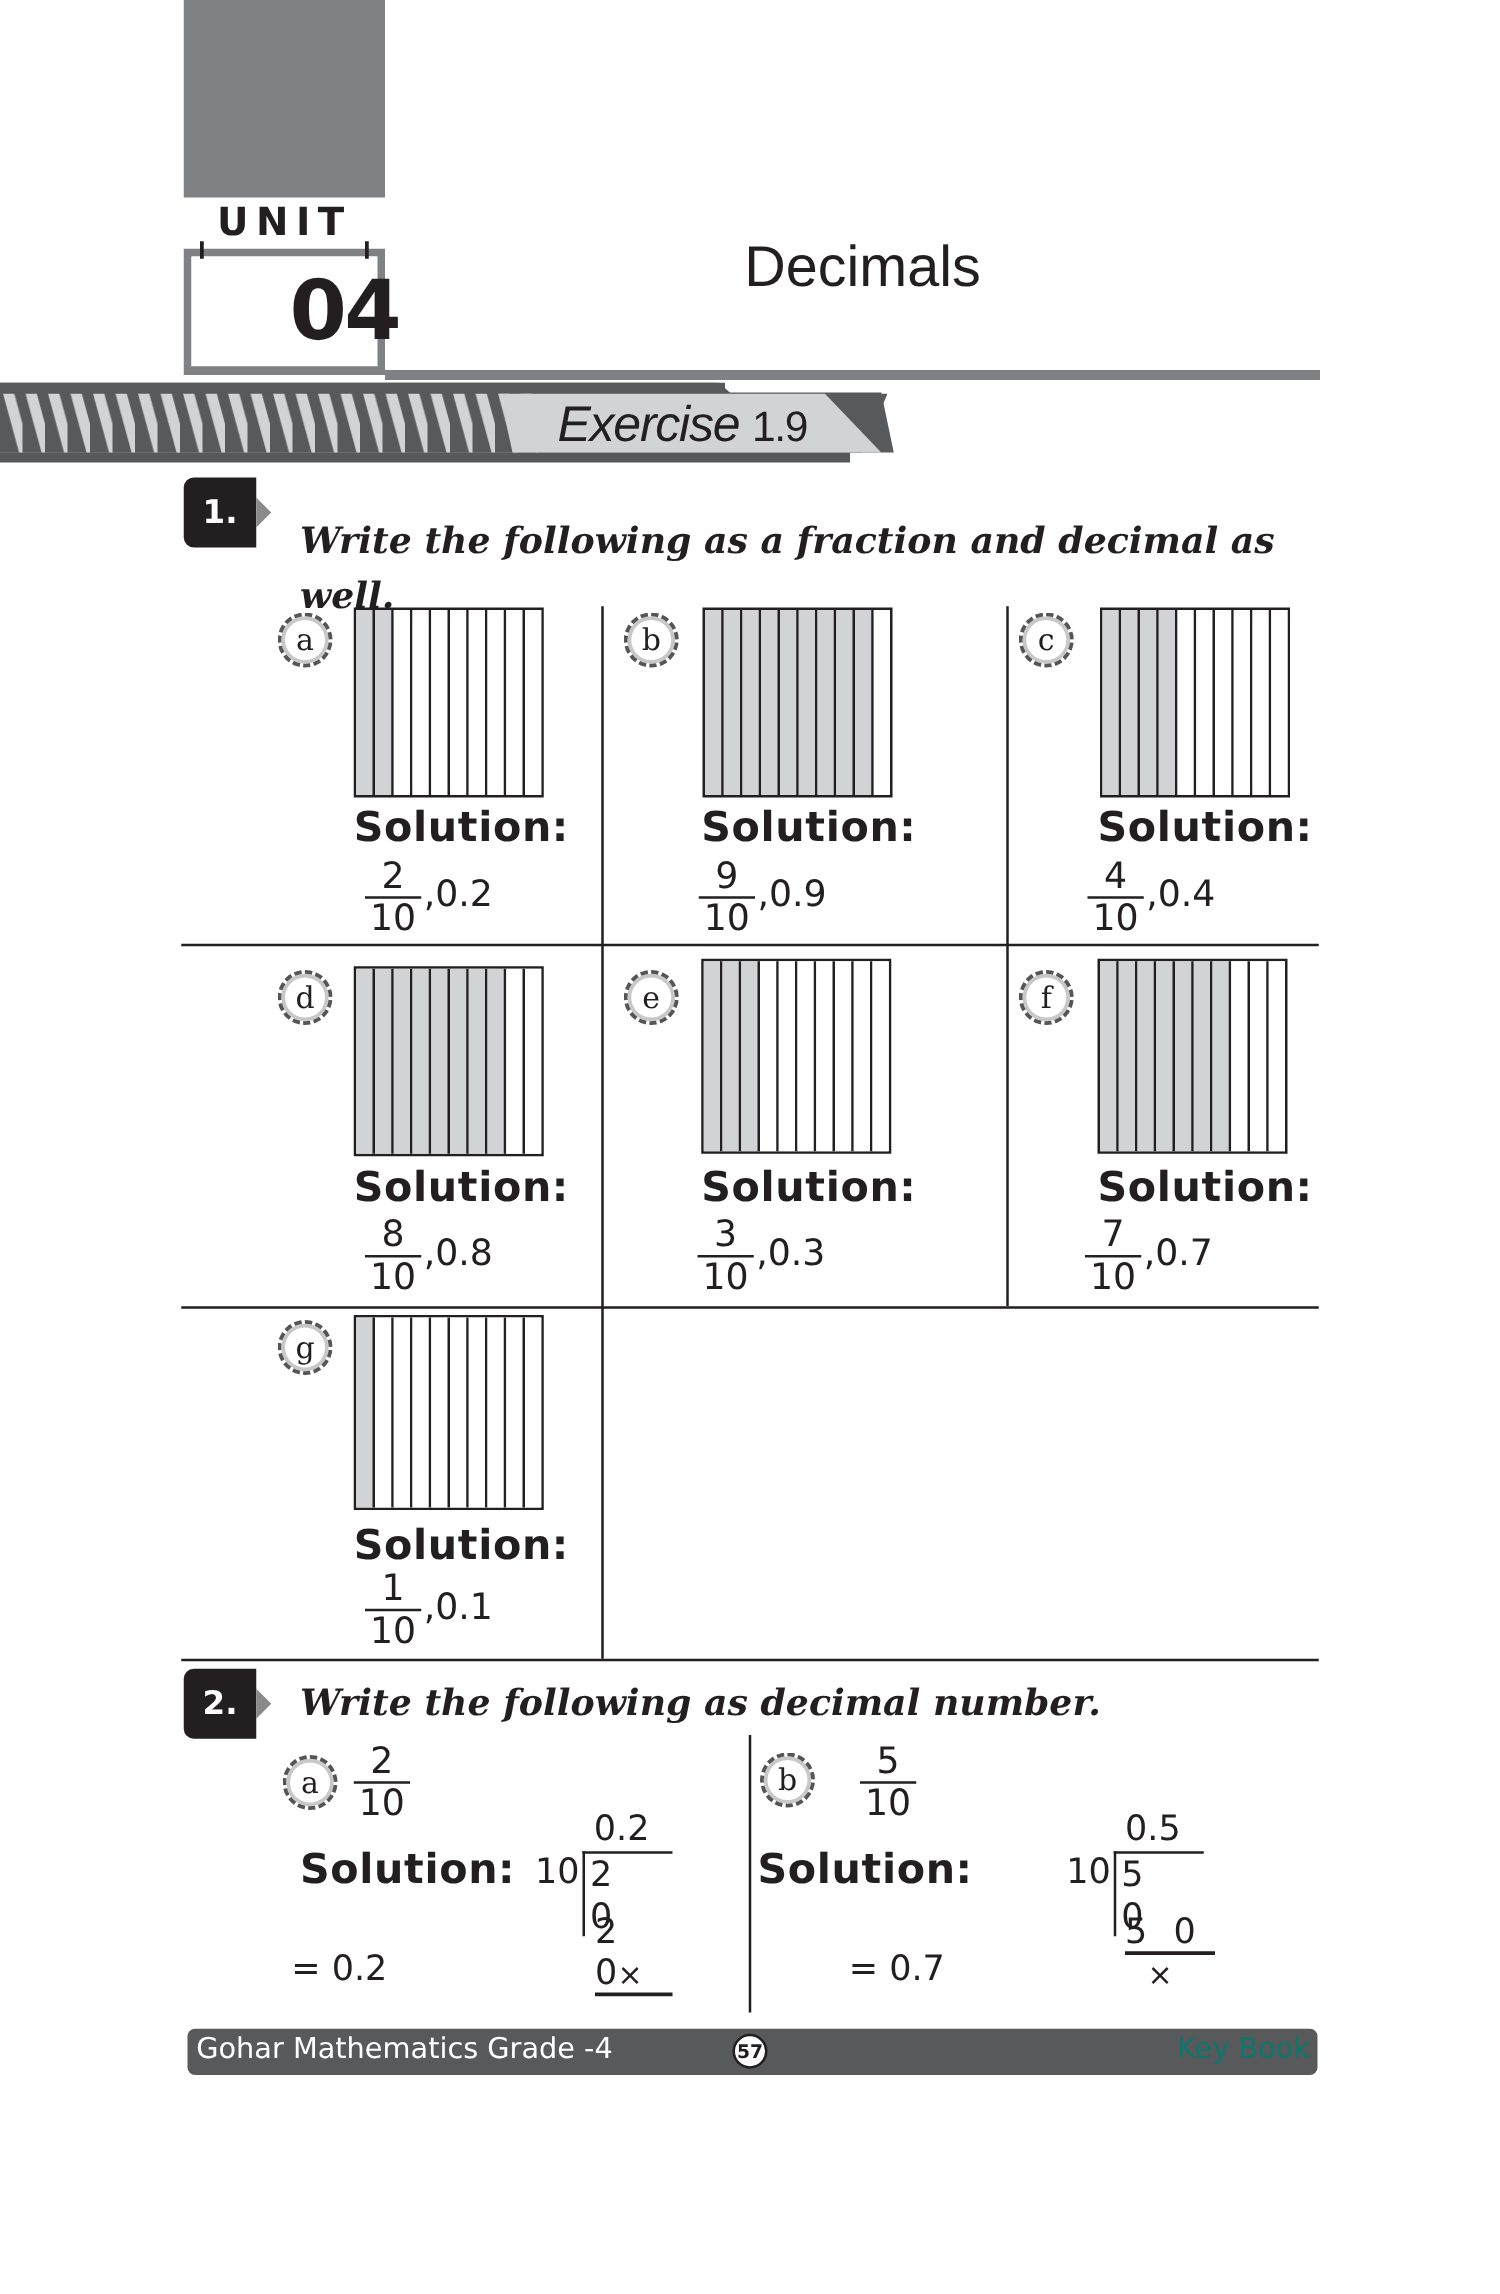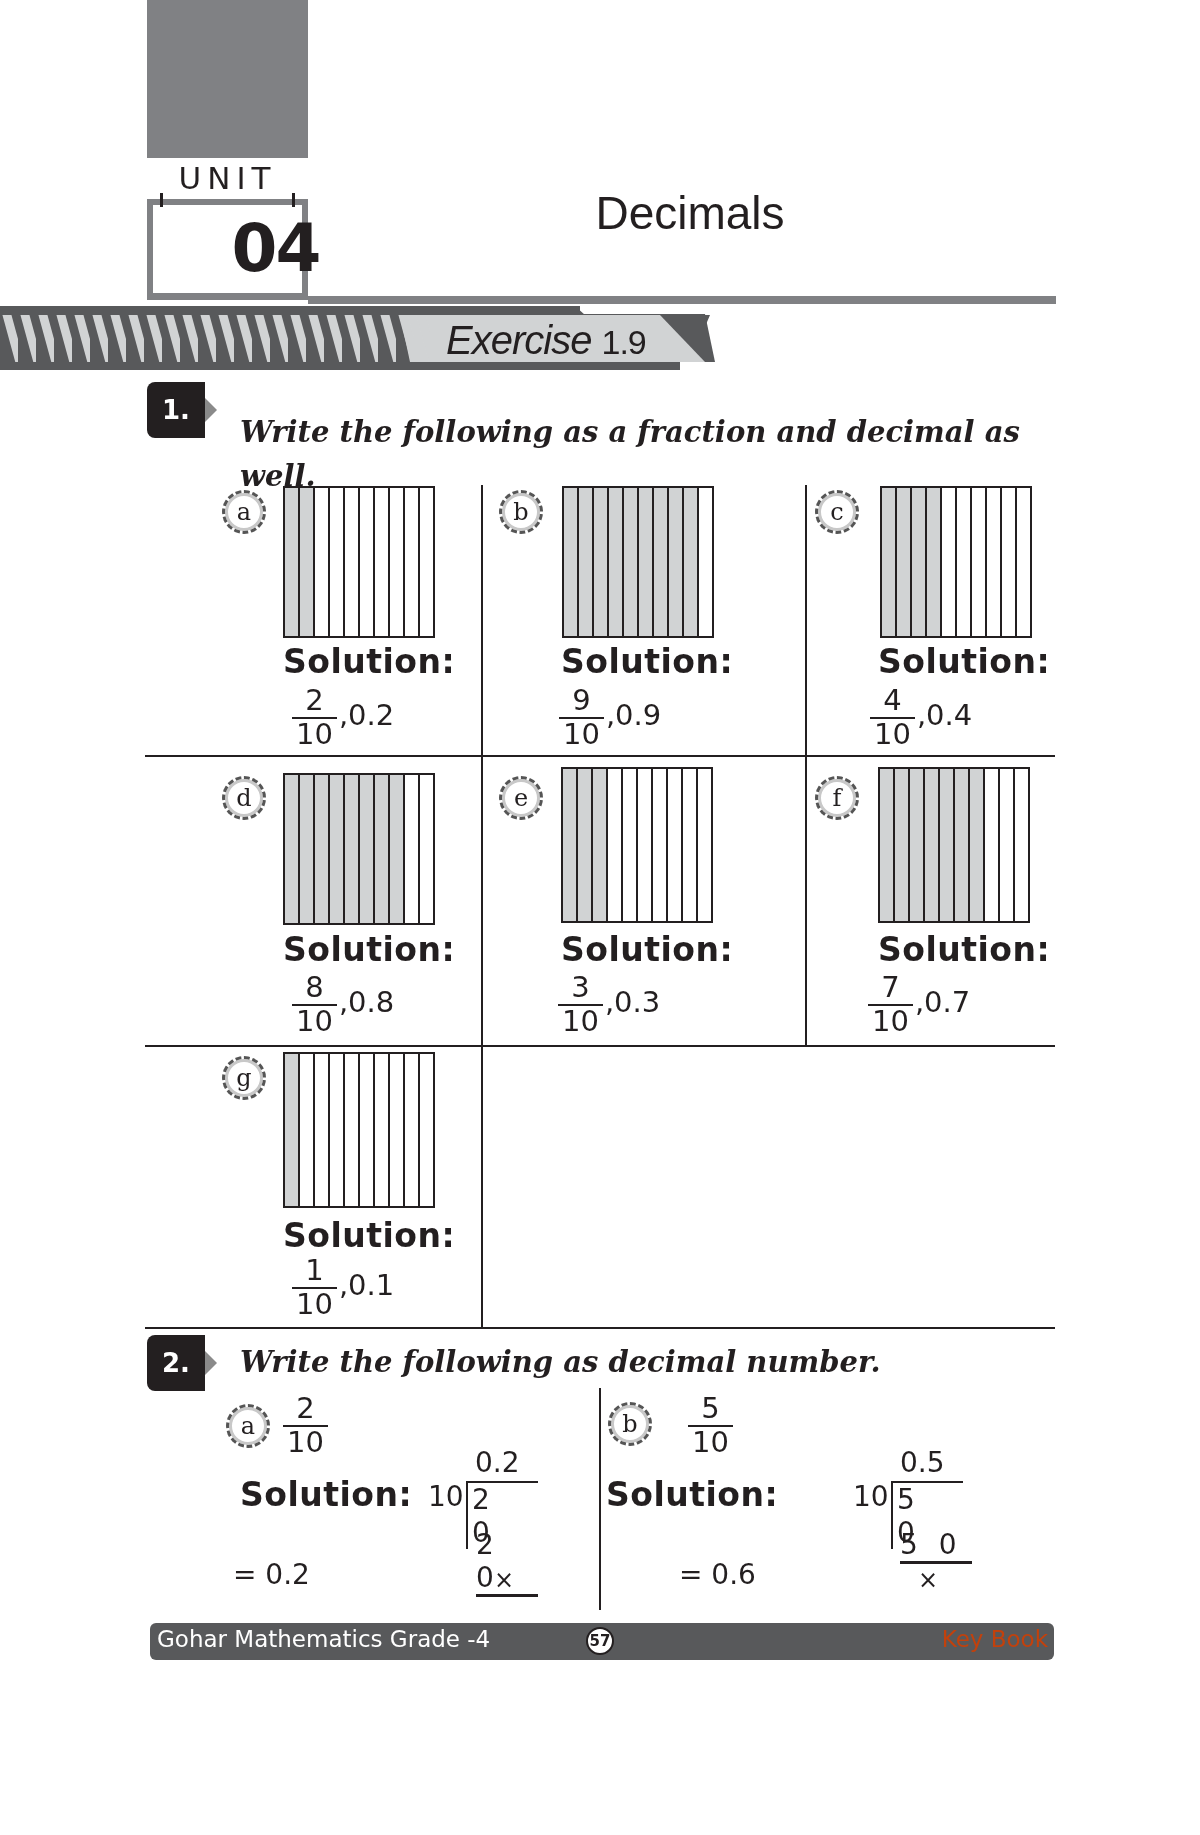--- a/index.html
+++ b/index.html
@@ -2,21 +2,21 @@
 <html><head>
 <meta charset="utf-8">
 <style>
   html, body { margin:0; padding:0; }
   body { width:1200px; height:1835px; background:#ffffff; position:relative; overflow:hidden;
          font-family:"DejaVu Sans", sans-serif; color:#231f20; }
   .abs { position:absolute; }
 
   
   .unit-tab { left:147px; top:0; width:161px; height:158px; background:#808184; }
-  .unit-label { left:147px; top:160px; width:161px; text-align:center; font-size:31px; font-weight:normal;
+  .unit-label { left:147px; top:160px; width:161px; text-align:center; font-size:31px; font-weight:bold;
                 letter-spacing:6px; font-family:"DejaVu Sans", sans-serif; }
   .unit-box { left:147px; top:199px; width:161px; height:101px; background:#808184; }
   .unit-box-inner { left:153px; top:205px; width:149px; height:88px; background:#fff; }
   .unit-num { left:153px; top:205px; width:149px; text-align:center; font-size:66px; font-weight:bold;
               line-height:88px; font-family:"DejaVu Sans", sans-serif; letter-spacing:-2px;margin-left:48px;}
   .hook { width:3px; height:14px; background:#231f20; top:193px; }
   .header-rule { left:308px; top:296px; width:748px; height:8px; background:#808184; }
   .title { left:540px; top:186px; width:300px; text-align:center; font-size:46px; font-weight:normal;
            font-family:"Liberation Sans", sans-serif; }
 
@@ -52,21 +52,21 @@
   .frac .den { border-top:2px solid #231f20; padding:0 4px; }
   .frac-row { display:flex; align-items:center; font-family:"DejaVu Sans", sans-serif; }
   .dec { font-size:29px; margin-left:2px; margin-top:-6px; }
 
   .mono { font-family:"DejaVu Sans", sans-serif; font-size:28px; }
   .divbox { border-left:2px solid #231f20; border-top:2px solid #231f20; padding:0 4px; letter-spacing:6px; }
 
   
   .footer { left:150px; top:1623px; width:904px; height:37px; background:#58595b; border-radius:6px; }
   .footer-left { left:157px; top:1626px; color:#fff; font-size:23px; font-family:"DejaVu Sans", sans-serif; }
-  .footer-right { left:938px; top:1626px; width:110px; text-align:right; color:#c2410c; font-size:23px; font-family:"DejaVu Sans", sans-serif;}
+  .footer-right { left:938px; top:1626px; width:110px; text-align:right; color:#0f766e; font-size:23px; font-family:"DejaVu Sans", sans-serif;}
   .page-num { left:586px; top:1627px; width:28px; height:28px; border-radius:50%; background:#fff; border:2px solid #231f20;
               display:flex; align-items:center; justify-content:center; font-size:15px; font-weight:bold; box-sizing:border-box;}
 </style>
 </head>
 <body>
 
 <div class="abs unit-tab"></div>
 <div class="abs unit-label">UNIT</div>
 <div class="abs unit-box"></div>
 <div class="abs unit-box-inner"></div>
@@ -310,18 +310,18 @@
 <div class="abs frac" style="left:688px; top:1393px;">
   <span class="num">5</span>
     <span class="den">10</span>
 </div>
 <div class="abs solution" style="left:606px; top:1475px;">Solution:</div>
 <div class="abs mono" style="left:900px; top:1446px;">0.5</div>
 <div class="abs mono" style="left:853px; top:1480px;">10</div>
 <div class="abs mono divbox" style="left:891px; top:1481px; width:62px;">5 0</div>
 <div class="abs mono" style="left:900px; top:1528px; border-bottom:3px solid #231f20; width:72px; letter-spacing:6px;">5 0</div>
 <div class="abs mono" style="left:918px; top:1566px; font-size:24px;">×</div>
-<div class="abs mono" style="left:679px; top:1558px;">= 0.6</div>
+<div class="abs mono" style="left:679px; top:1558px;">= 0.7</div>
 
 <div class="abs footer"></div>
 <div class="abs footer-left">Gohar Mathematics Grade -4</div>
 <div class="abs page-num">57</div>
 <div class="abs footer-right">Key Book</div>
 
 </body></html>

